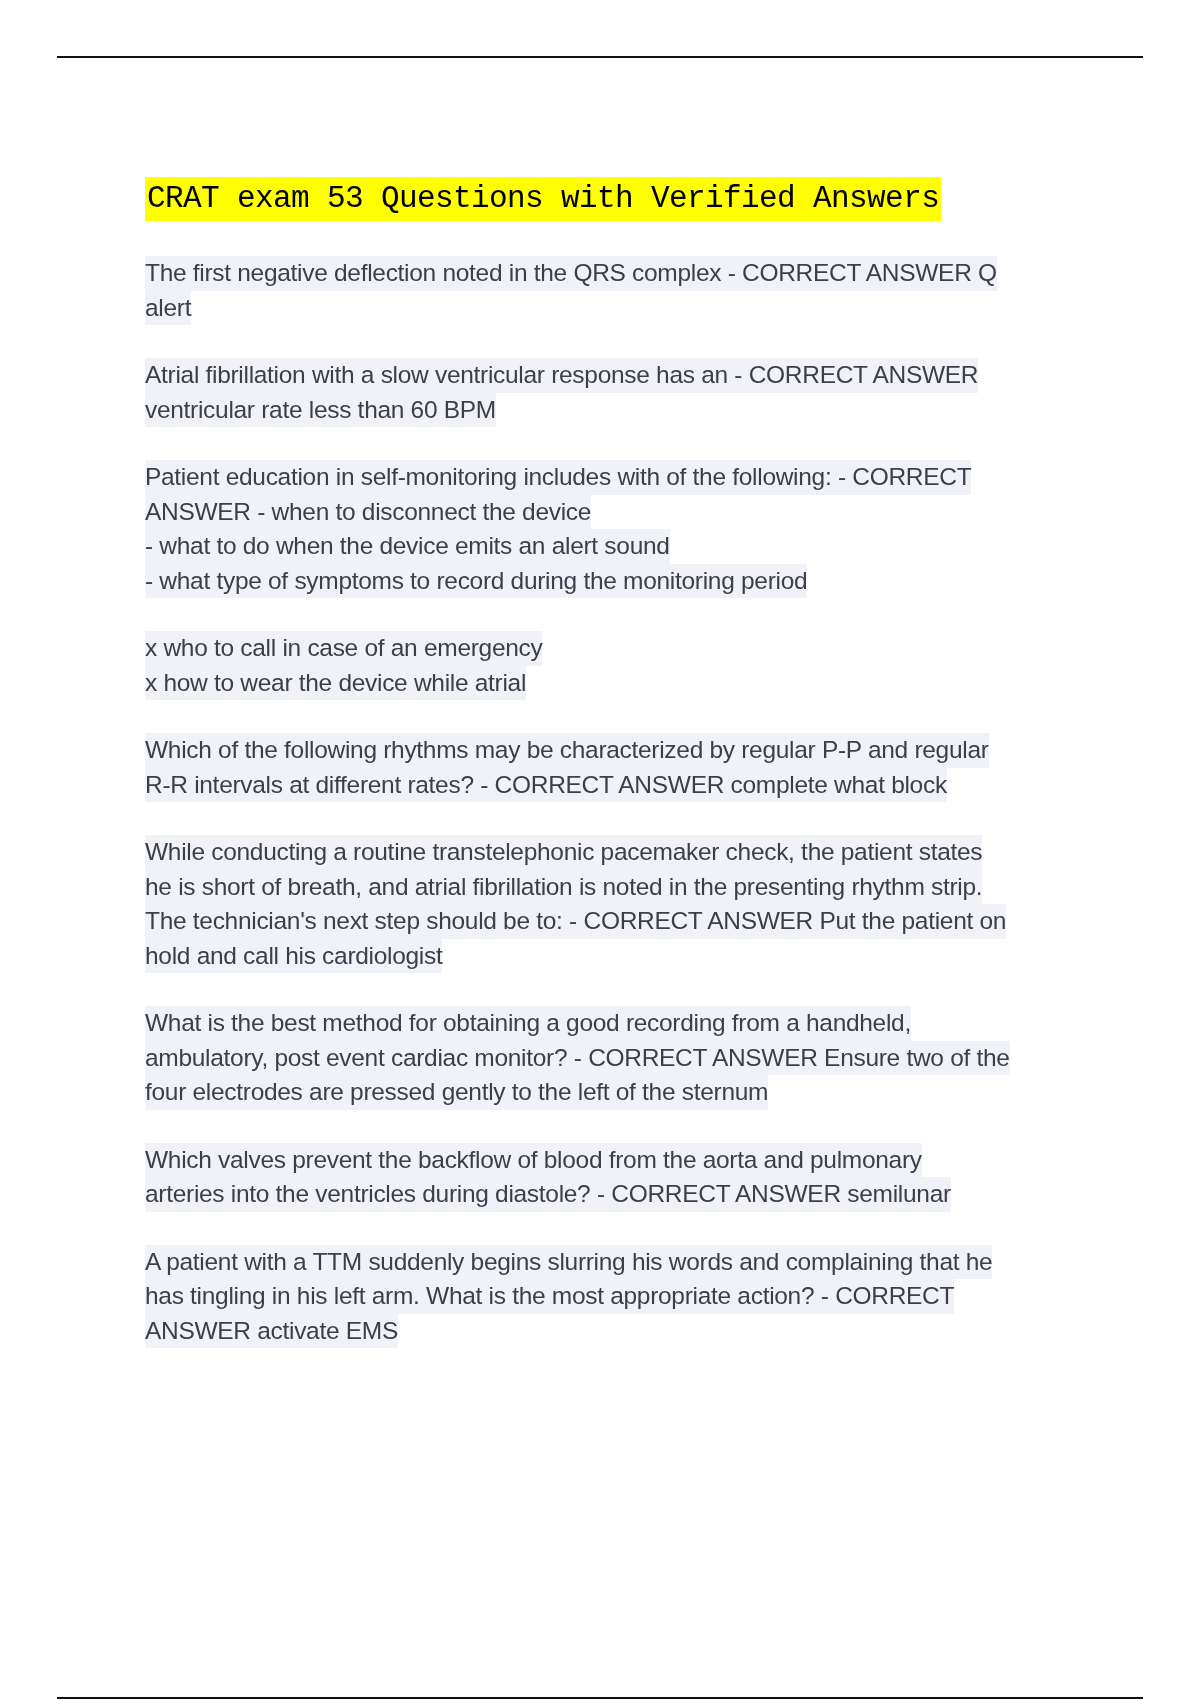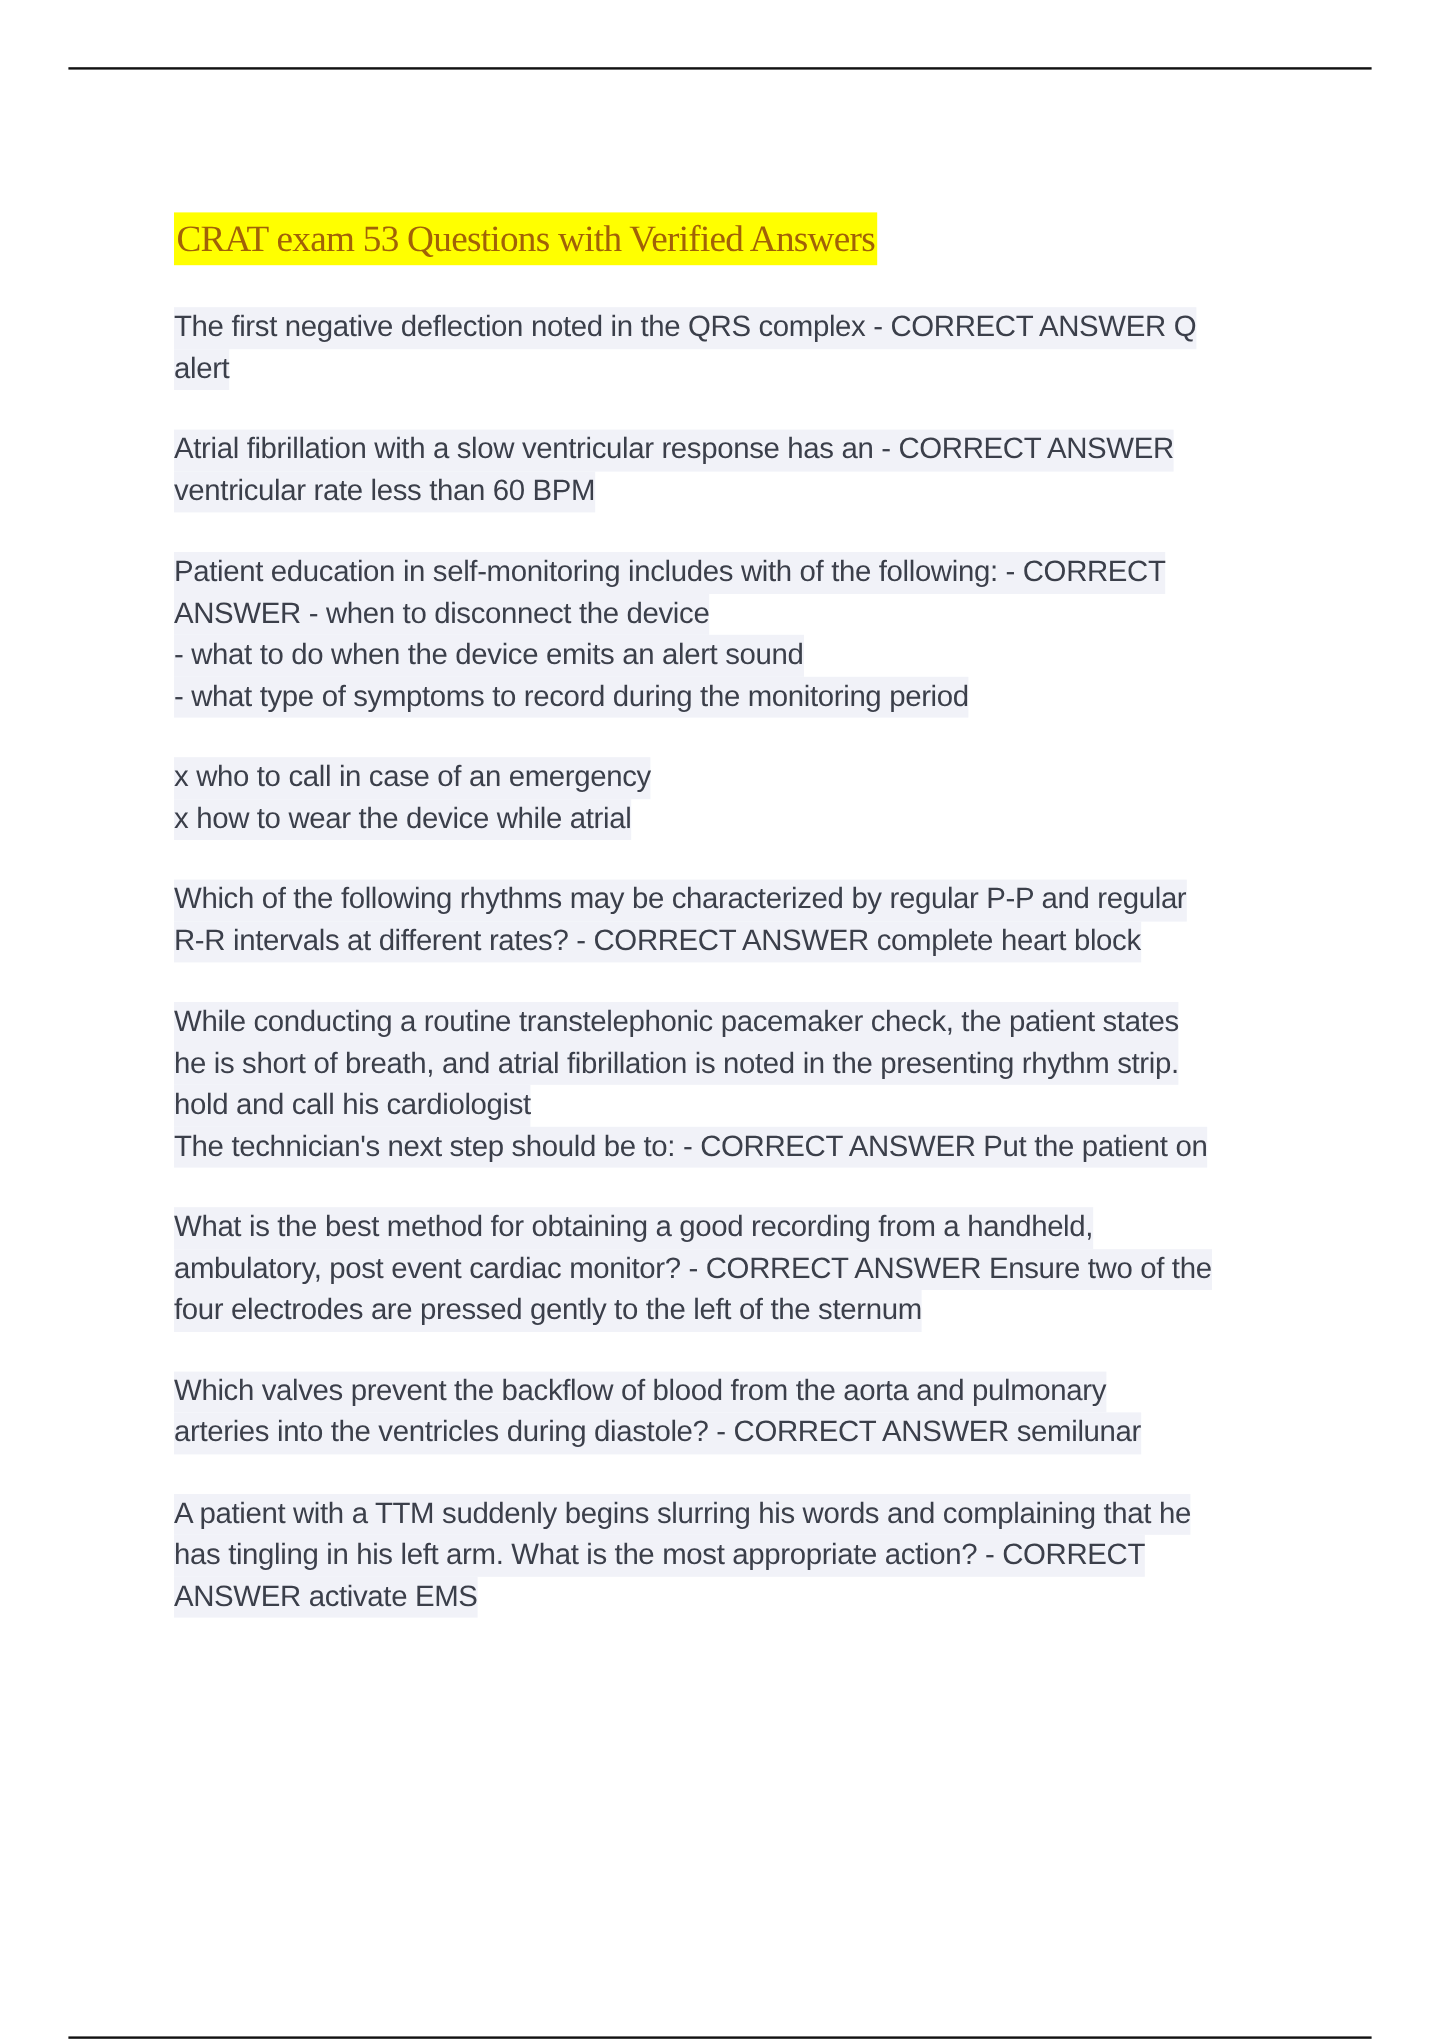--- a/index.html
+++ b/index.html
@@ -1,20 +1,20 @@
 <!DOCTYPE html>
 <html><head>
 <meta charset="utf-8">
 <style>
   html, body { margin: 0; padding: 0; background: #ffffff; }
   body { width: 1200px; height: 1700px; position: relative; overflow: hidden; font-family: "Liberation Sans", "DejaVu Sans", sans-serif; }
   .rule { position: absolute; left: 57px; width: 1086px; height: 2px; background: #111; }
   .rule.top { top: 56px; }
   .rule.bottom { top: 1697px; }
-  .title { position: absolute; left: 145px; top: 177px; height: 44px; line-height: 44px; padding: 0 2px; background: #ffff00; color: #a16207; font-family: Liberation Serif, serif; font-size: 31px; letter-spacing: -0.6px; white-space: nowrap; }
+  .title { position: absolute; left: 145px; top: 177px; height: 44px; line-height: 44px; padding: 0 2px; background: #ffff00; color: #000000; font-family: Liberation Mono, monospace; font-size: 31px; letter-spacing: -0.6px; white-space: nowrap; }
   .content { position: absolute; left: 145px; top: 256px; width: 960px; color: #3b3f4a; font-size: 24.5px; letter-spacing: -0.3px; }
   .qa { margin: 0 0 33px 0; }
   .line { display: inline-block; background: #f1f2f8; line-height: 34.5px; height: 34.5px; white-space: nowrap; }
   .line-wrap { display: block; }
 </style>
 </head>
 <body>
 
 <div class="rule top"></div>
 
@@ -34,27 +34,27 @@
       <span class="line-wrap"><span class="line">ANSWER - when to disconnect the device</span></span>
       <span class="line-wrap"><span class="line">- what to do when the device emits an alert sound</span></span>
       <span class="line-wrap"><span class="line">- what type of symptoms to record during the monitoring period</span></span>
     </div>
     <div class="qa">
       <span class="line-wrap"><span class="line">x who to call in case of an emergency</span></span>
       <span class="line-wrap"><span class="line">x how to wear the device while atrial</span></span>
     </div>
     <div class="qa">
       <span class="line-wrap"><span class="line">Which of the following rhythms may be characterized by regular P-P and regular</span></span>
-      <span class="line-wrap"><span class="line">R-R intervals at different rates? - CORRECT ANSWER complete heart block</span></span>
+      <span class="line-wrap"><span class="line">R-R intervals at different rates? - CORRECT ANSWER complete what block</span></span>
     </div>
     <div class="qa">
       <span class="line-wrap"><span class="line">While conducting a routine transtelephonic pacemaker check, the patient states</span></span>
       <span class="line-wrap"><span class="line">he is short of breath, and atrial fibrillation is noted in the presenting rhythm strip.</span></span>
+      <span class="line-wrap"><span class="line">The technician's next step should be to: - CORRECT ANSWER Put the patient on</span></span>
       <span class="line-wrap"><span class="line">hold and call his cardiologist</span></span>
-      <span class="line-wrap"><span class="line">The technician's next step should be to: - CORRECT ANSWER Put the patient on</span></span>
     </div>
     <div class="qa">
       <span class="line-wrap"><span class="line">What is the best method for obtaining a good recording from a handheld,</span></span>
       <span class="line-wrap"><span class="line">ambulatory, post event cardiac monitor? - CORRECT ANSWER Ensure two of the</span></span>
       <span class="line-wrap"><span class="line">four electrodes are pressed gently to the left of the sternum</span></span>
     </div>
     <div class="qa">
       <span class="line-wrap"><span class="line">Which valves prevent the backflow of blood from the aorta and pulmonary</span></span>
       <span class="line-wrap"><span class="line">arteries into the ventricles during diastole? - CORRECT ANSWER semilunar</span></span>
     </div>

